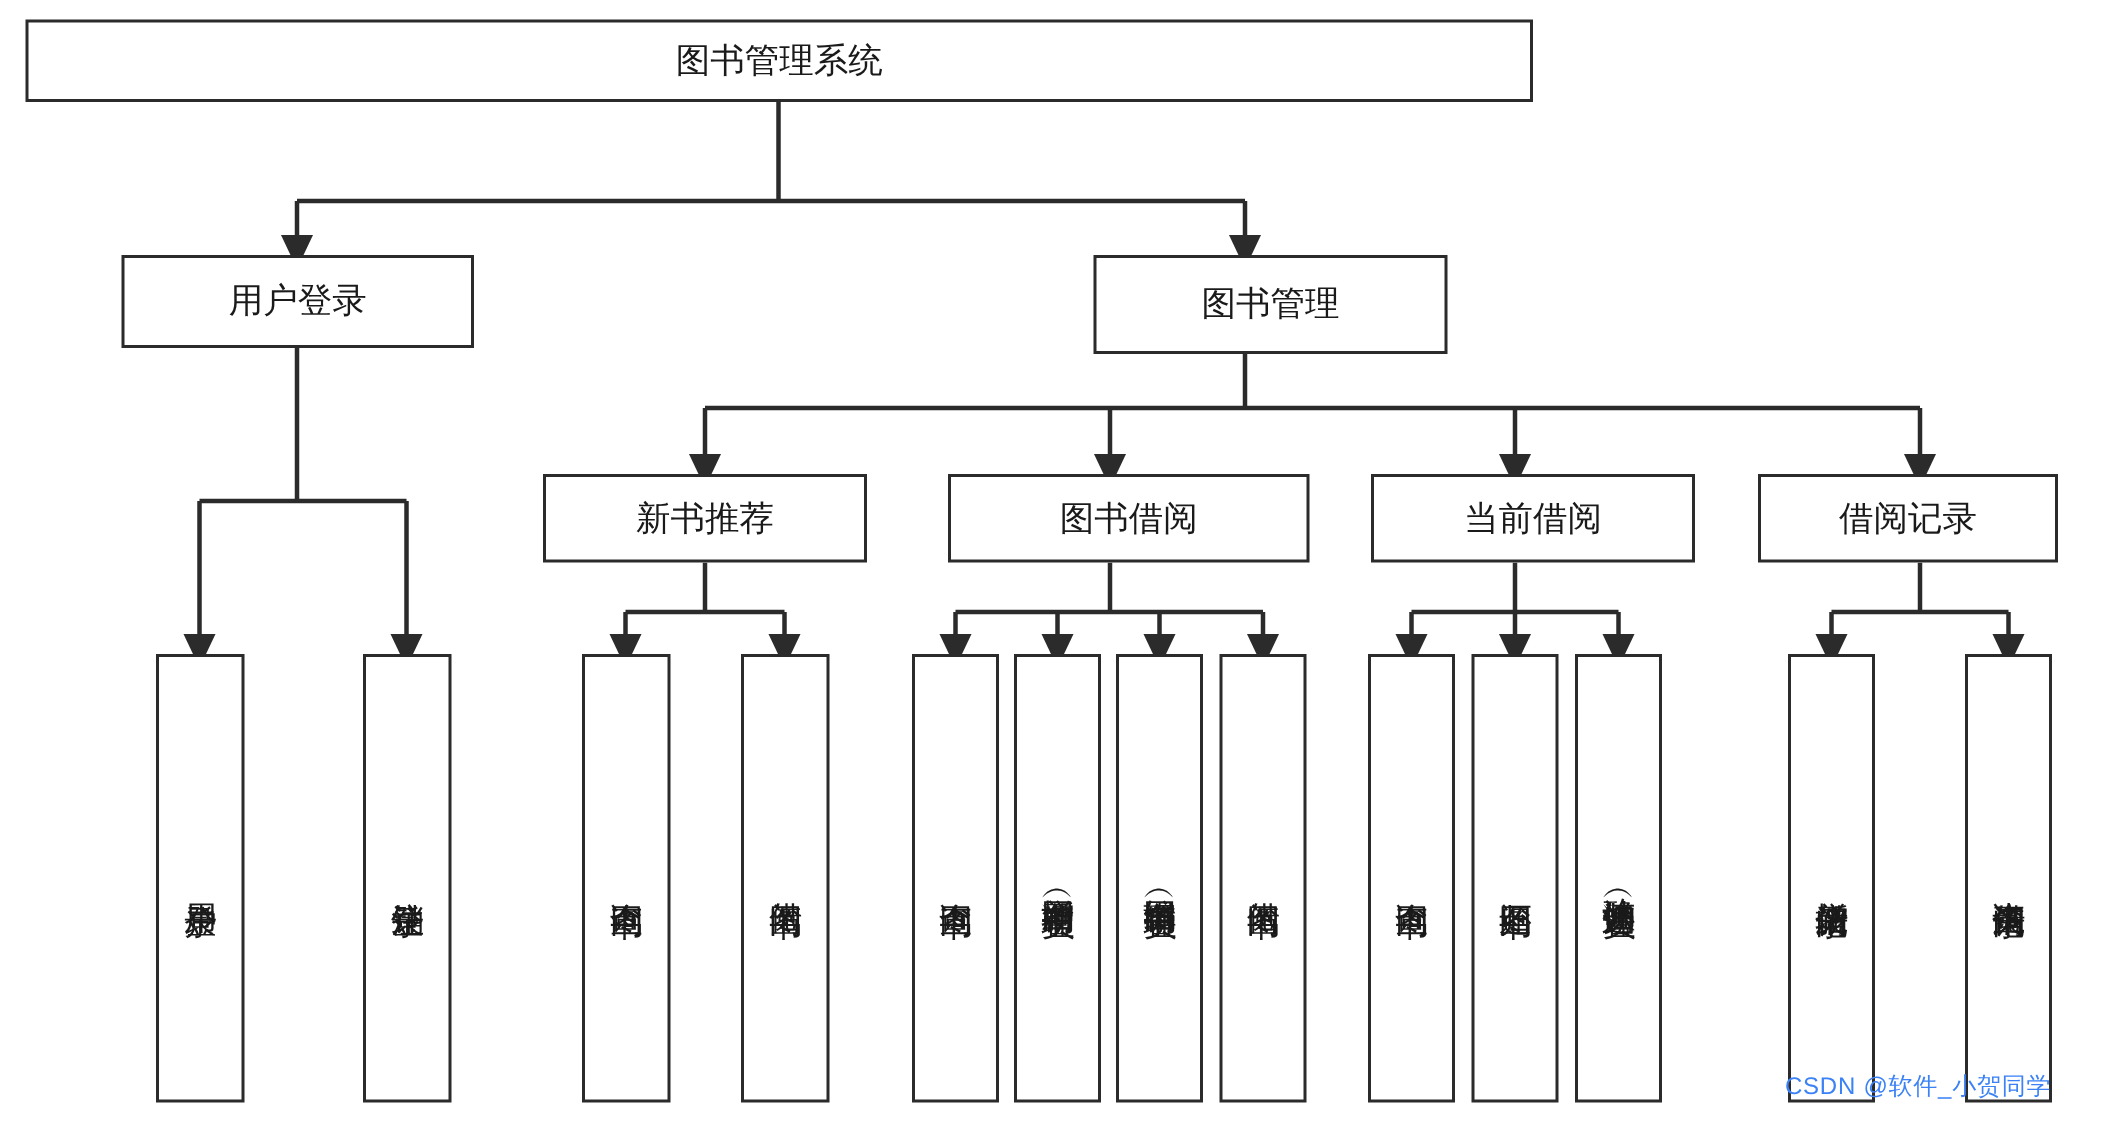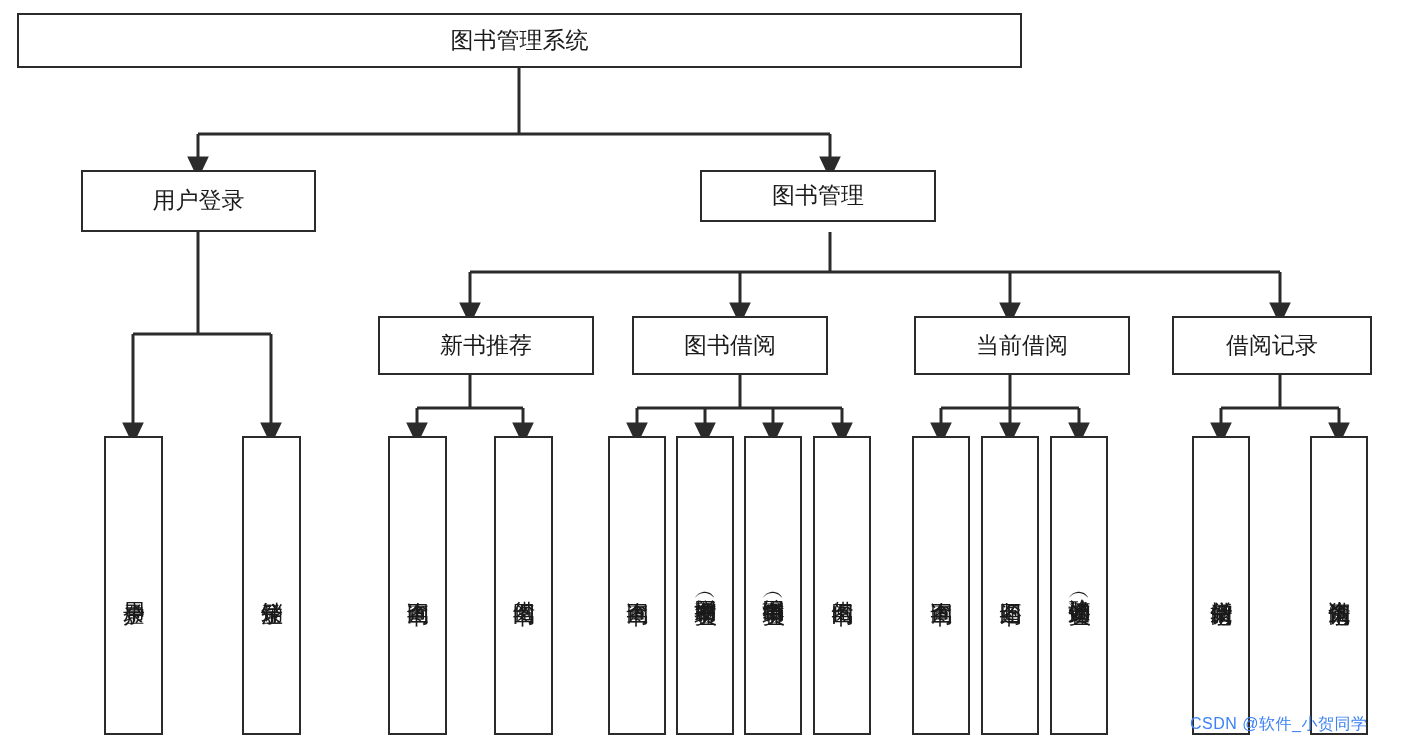--- a/index.html
+++ b/index.html
@@ -126,28 +126,28 @@
     </g>
   </svg>
 
   <div class="node root horizontal" style="left:17px; top:13px; width:1005px; height:55px;">
     <span class="label">图书管理系统</span>
   </div>
 
   <div class="node horizontal" style="left:81px; top:170px; width:235px; height:62px;">
     <span class="label">用户登录</span>
   </div>
-  <div class="node horizontal" style="left:700px; top:170px; width:236px; height:52px;">
+  <div class="node horizontal" style="left:729px; top:170px; width:236px; height:66px;">
     <span class="label">图书管理</span>
   </div>
 
-  <div class="node horizontal" style="left:362px; top:316px; width:216px; height:59px;margin-left:16px;">
+  <div class="node horizontal" style="left:362px; top:316px; width:216px; height:59px;">
     <span class="label">新书推荐</span>
   </div>
-  <div class="node horizontal" style="left:632px; top:316px; width:196px; height:59px;">
+  <div class="node horizontal" style="left:632px; top:316px; width:241px; height:59px;">
     <span class="label">图书借阅</span>
   </div>
   <div class="node horizontal" style="left:902px; top:316px; width:216px; height:59px;margin-left:12px;">
     <span class="label">当前借阅</span>
   </div>
   <div class="node horizontal" style="left:1172px; top:316px; width:200px; height:59px;">
     <span class="label">借阅记录</span>
   </div>
 
   <div class="node vertical" style="left:104px; top:436px; width:59px; height:299px;">

